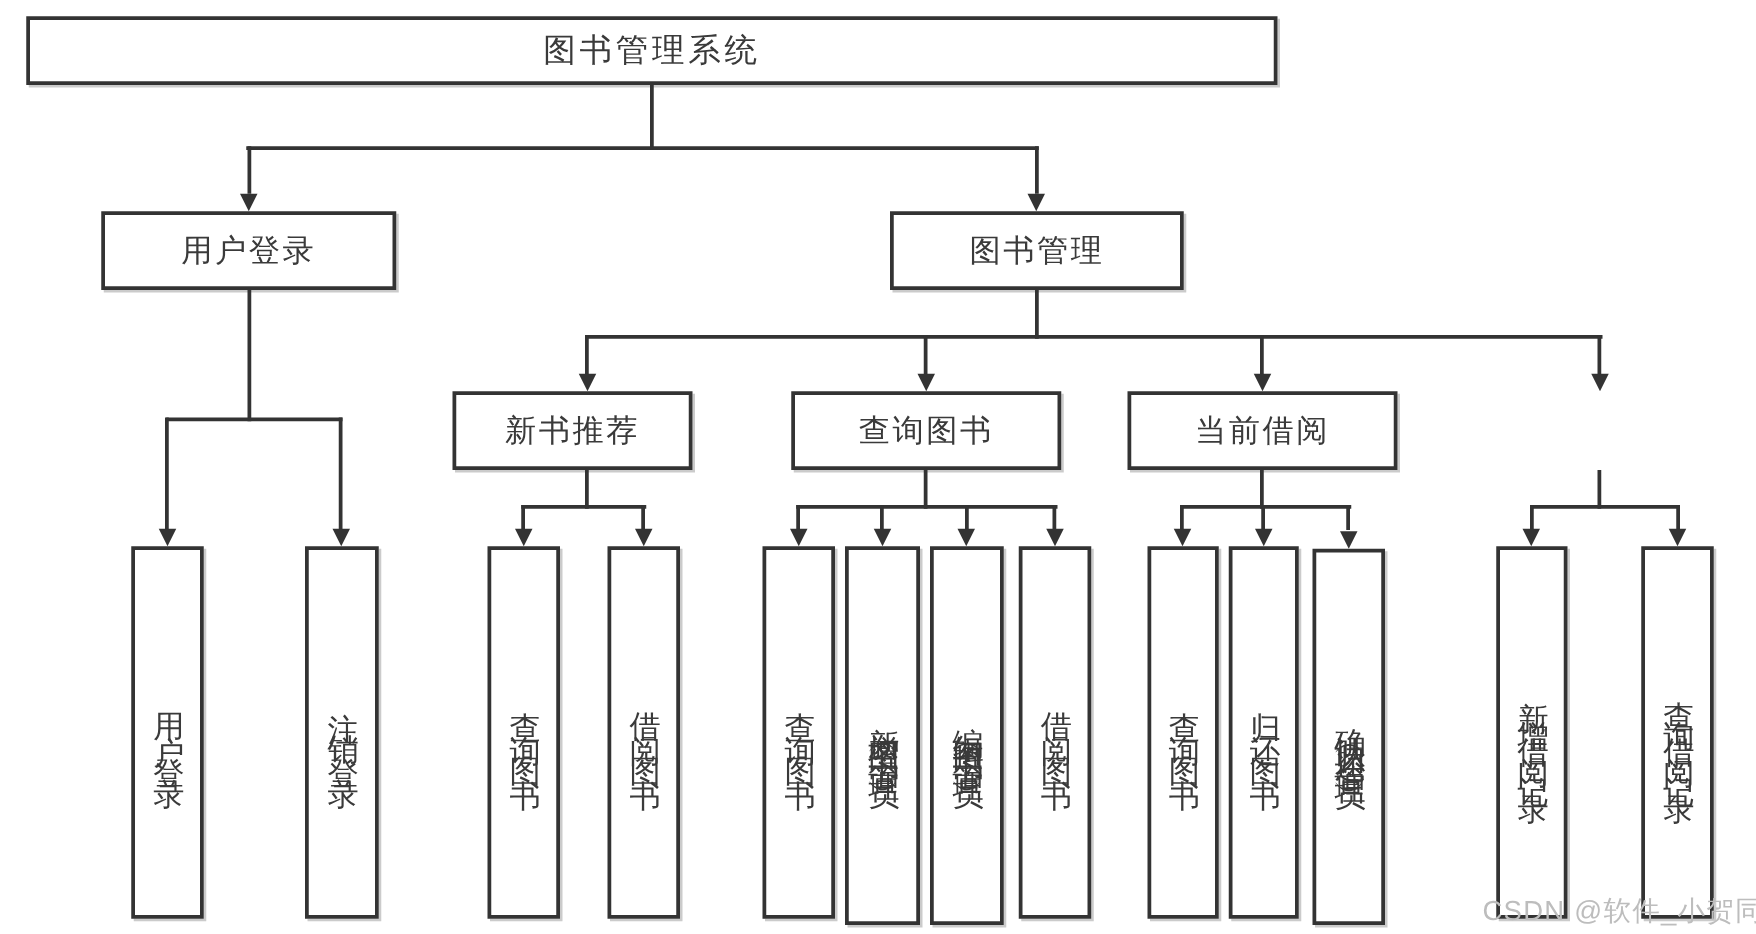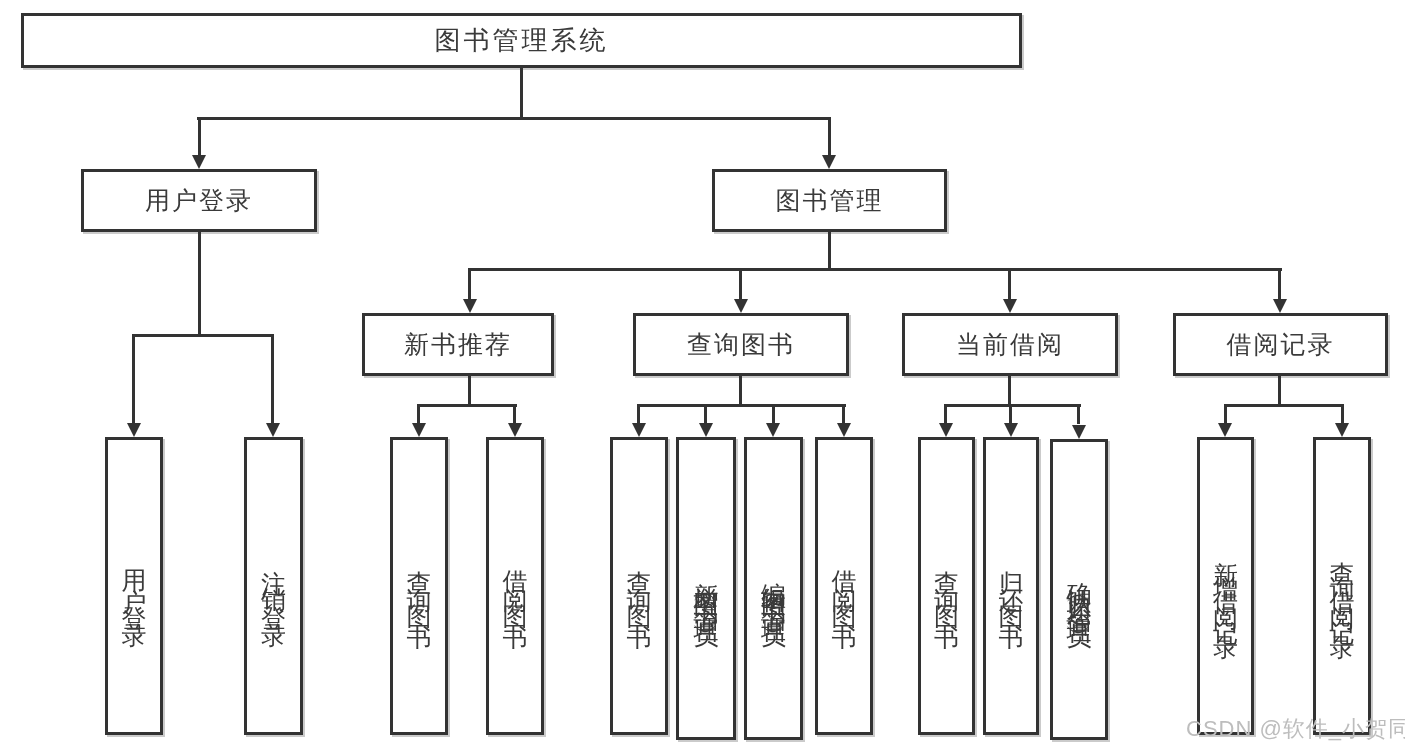--- a/index.html
+++ b/index.html
@@ -101,23 +101,20 @@
 
   <div class="box hbox" style="left:362px; top:313px; width:192px; height:63px;">
     <span>新书推荐</span>
   </div>
   <div class="box hbox" style="left:633px; top:313px; width:216px; height:63px;">
     <span>查询图书</span>
   </div>
   <div class="box hbox" style="left:902px; top:313px; width:216px; height:63px;font-family:Liberation Mono, monospace;">
     <span>当前借阅</span>
   </div>
-  <div class="box hbox" style="left:1173px; top:313px; width:215px; height:63px;">
-    <span>借阅记录</span>
-  </div>
 
   <div class="vline" style="left:468px; top:376px; height:31px;"></div>
   <div class="hline" style="left:417px; top:404px; width:100px;"></div>
   <div class="vline" style="left:417px; top:404px; height:20px;"></div>
   <div class="arrow" style="left:412px; top:423px;"></div>
   <div class="vline" style="left:513px; top:404px; height:20px;"></div>
   <div class="arrow" style="left:508px; top:423px;"></div>
 
   <div class="vline" style="left:739px; top:376px; height:31px;"></div>
   <div class="hline" style="left:637px; top:404px; width:209px;"></div>

